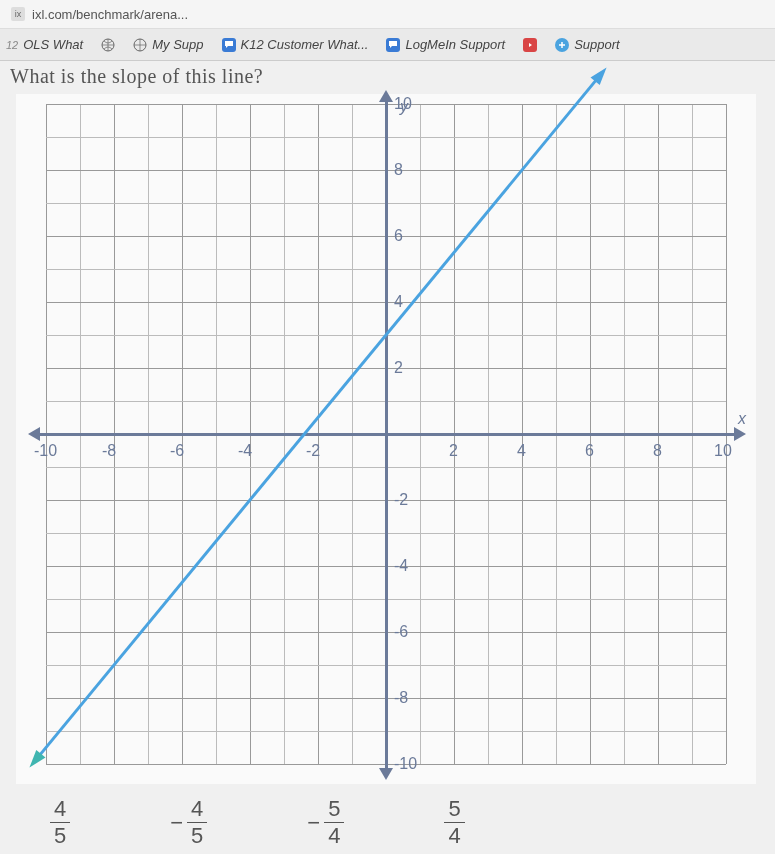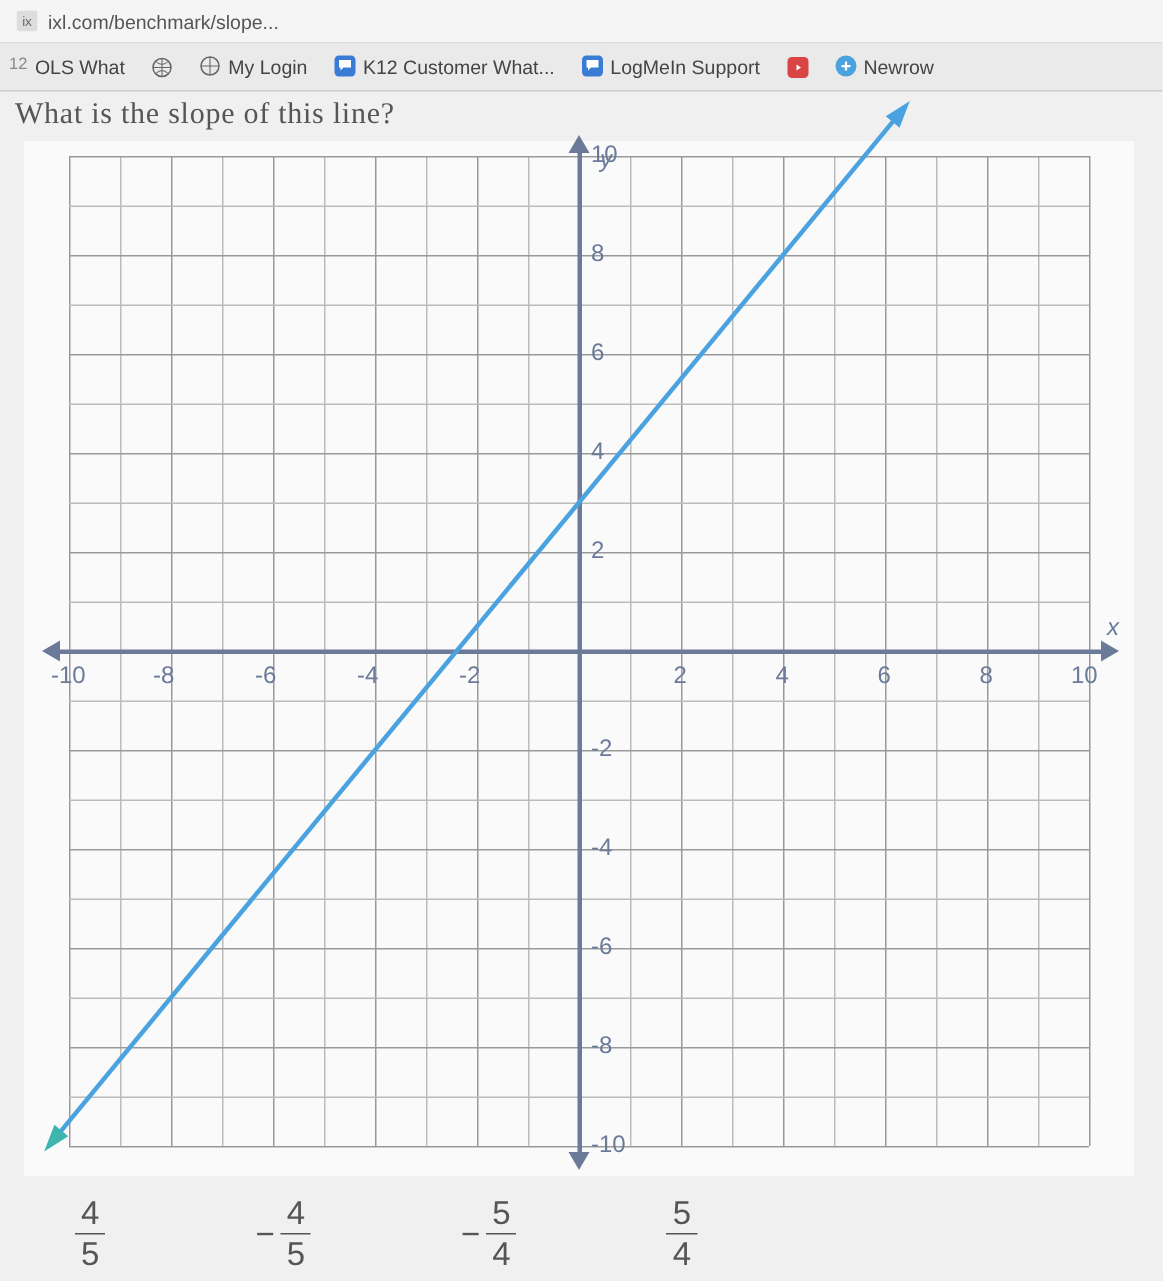--- a/index.html
+++ b/index.html
@@ -29,23 +29,25 @@
       padding: 8px 6px;
       display: flex;
       gap: 18px;
       font-size: 13px;
       color: #444;
       border-bottom: 1px solid #ccc;
       align-items: center;
     }
     .bookmark-item {
       display: flex;
+      align-items: center;
       gap: 5px;
       cursor: pointer;
       white-space: nowrap;
+      font-style: italic;
     }
     .bm-icon {
       width: 14px; height: 14px;
       border-radius: 3px;
       display: inline-flex;
       align-items: center;
       justify-content: center;
       font-size: 10px;
       color: white;
       flex-shrink: 0;
@@ -132,42 +134,42 @@
 </head>
 <body>
 
 <div class="url-bar">
   <span class="url-icon">
     <svg width="14" height="14" viewBox="0 0 14 14">
         <rect width="14" height="14" fill="#ddd" rx="2"></rect>
         <text x="7" y="10" text-anchor="middle" font-size="9" fill="#666">ix</text>
       </svg>
   </span>
-  <span>ixl.com/benchmark/slope...</span>
+  <span>ixl.com/benchmark/arena...</span>
 </div>
 
 <div class="bookmarks-bar">
   <div class="bookmark-item">
     <span style="color:#888;font-size:11px">12</span>
     <span>OLS What</span>
   </div>
   <span class="bm-icon">
     <svg width="14" height="14" viewBox="0 0 14 14">
         <circle cx="7" cy="7" r="6" fill="none" stroke="#666" stroke-width="1"></circle>
         <path d="M1 7h12M7 1v12M3 3q4 4 8 0M3 11q4-4 8 0" stroke="#666" stroke-width="0.7" fill="none"></path>
       </svg>
   </span>
   <div class="bookmark-item">
     <span class="bm-icon">
       <svg width="14" height="14" viewBox="0 0 14 14">
           <circle cx="7" cy="7" r="6" fill="none" stroke="#666" stroke-width="1"></circle>
           <path d="M1 7h12M7 1v12" stroke="#666" stroke-width="0.7" fill="none"></path>
         </svg>
     </span>
-    <span>My Login</span>
+    <span>My Supp</span>
   </div>
   <div class="bookmark-item">
     <span class="bm-icon" style="background:#3a7bd5">
       <svg width="10" height="10" viewBox="0 0 10 10">
           <path d="M1 1h8v5H4l-2 2V6H1z" fill="white"></path>
         </svg>
     </span>
     <span>K12 Customer What...</span>
   </div>
   <div class="bookmark-item">
@@ -183,21 +185,21 @@
         <rect width="10" height="8" rx="2" fill="#d94545"></rect>
         <path d="M4 2v4l3-2z" fill="white"></path>
       </svg>
   </span>
   <div class="bookmark-item">
     <span class="bm-icon" style="background:#4aa3df;border-radius:50%">
       <svg width="10" height="10" viewBox="0 0 10 10">
           <path d="M5 2v6M2 5h6" stroke="white" stroke-width="1.5"></path>
         </svg>
     </span>
-    <span>Newrow</span>
+    <span>Support</span>
   </div>
 </div>
 
 <div class="content">
   <div class="question">What is the slope of this line?</div>
 
   <div class="chart-wrap">
     <div class="grid" id="grid">
         <div class="gridline-v major" style="left: 0px;"></div>
         <div class="gridline-v" style="left: 34px;"></div>

